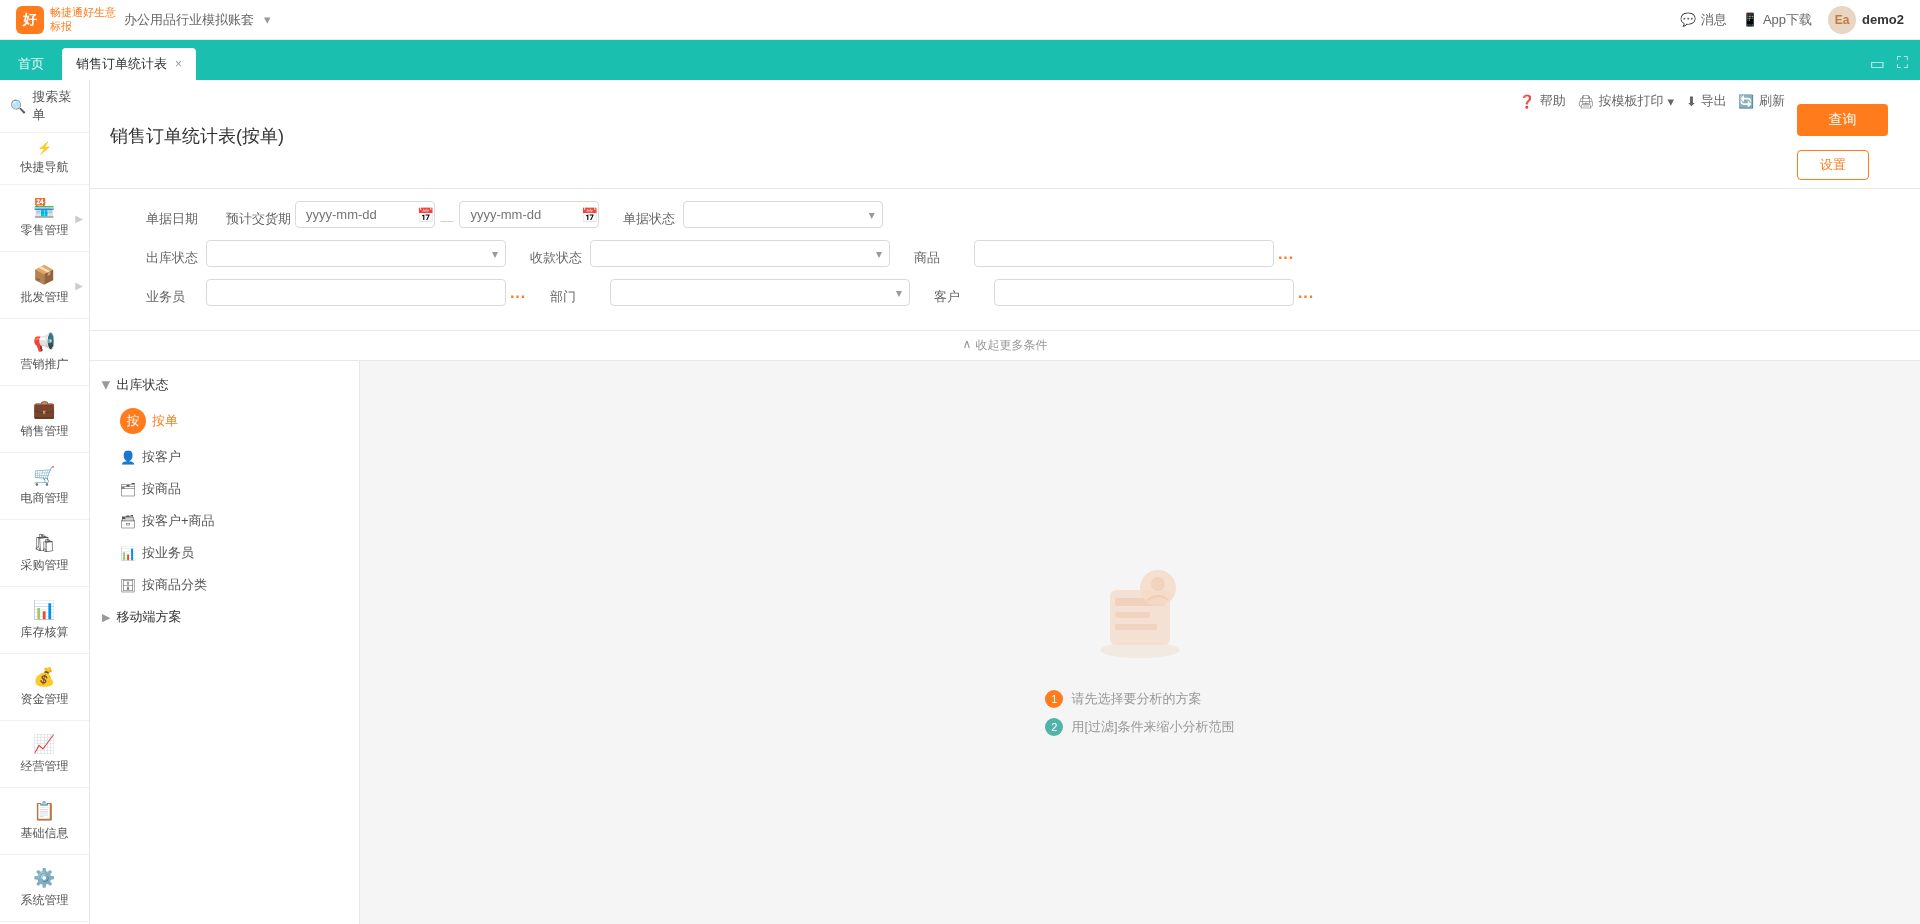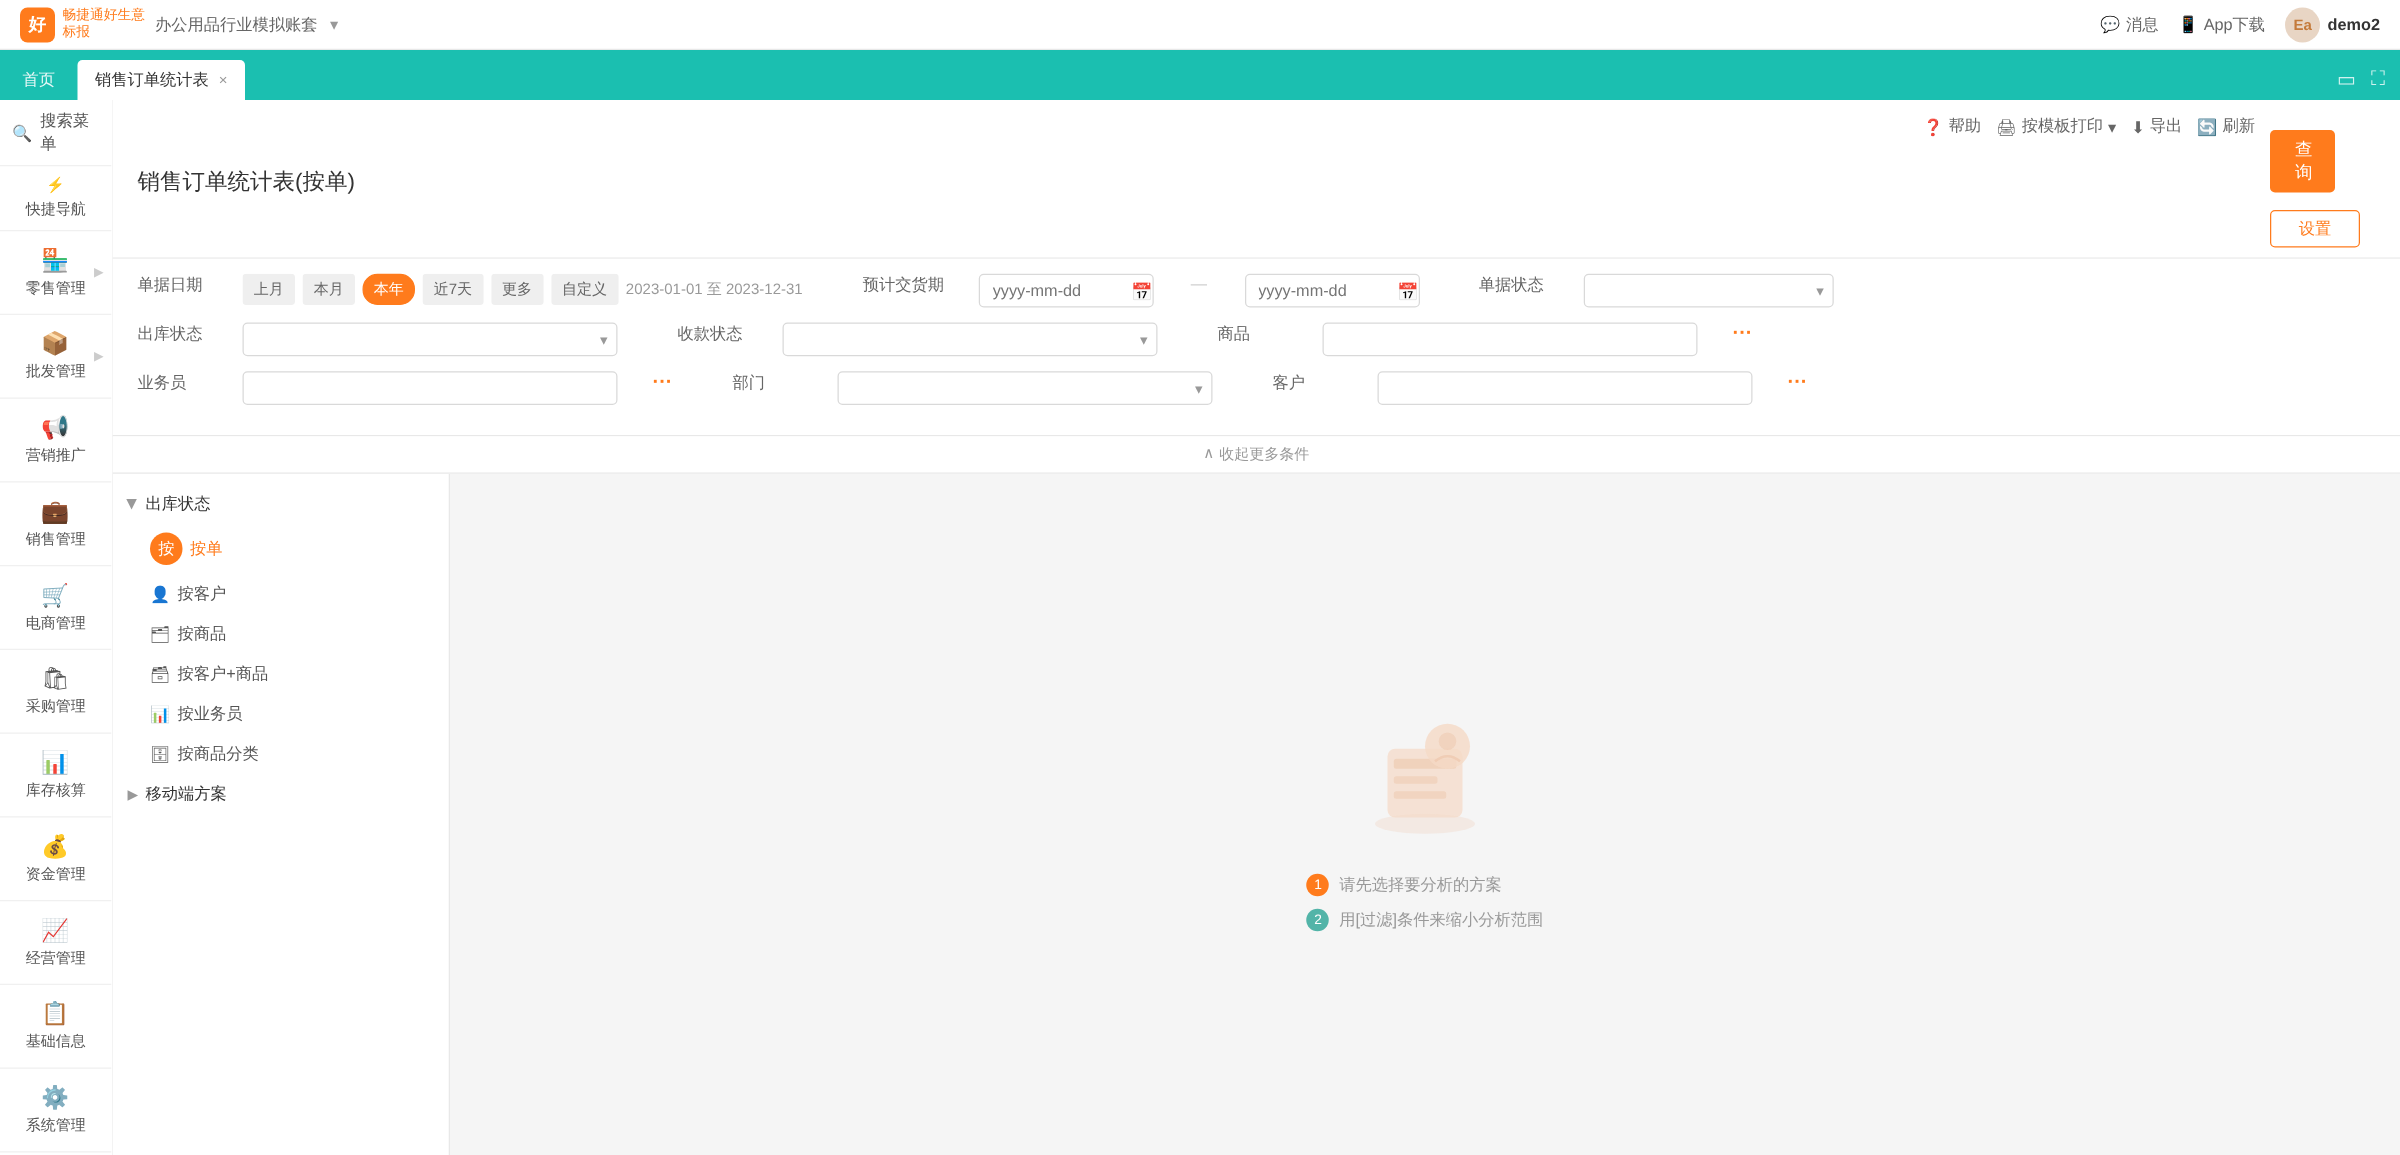--- a/index.html
+++ b/index.html
@@ -37,26 +37,26 @@
     .sidebar-item.has-arrow::after { content: '▶'; position: absolute; right: 6px; top: 50%; transform: translateY(-50%); font-size: 10px; color: #ccc; }
     .sidebar-search { display: flex; align-items: center; padding: 8px 10px; gap: 6px; border-bottom: 1px solid #f0f0f0; color: #555; font-size: 13px; cursor: pointer; }
     .sidebar-nav { display: flex; flex-direction: column; align-items: center; padding: 8px 4px; gap: 4px; border-bottom: 1px solid #f0f0f0; cursor: pointer; color: #555; font-size: 12px; }
 
     
     .content-area { flex: 1; overflow: hidden; display: flex; flex-direction: column; background: #f5f5f5; }
     .page-header { background: #fff; padding: 12px 20px 8px; border-bottom: 1px solid #e8e8e8; display: flex; align-items: center; justify-content: space-between; }
     .page-title { font-size: 18px; font-weight: 500; color: #333; }
     .page-actions { display: flex; align-items: center; gap: 12px; }
     .page-action-btn { display: flex; align-items: center; gap: 4px; color: #666; cursor: pointer; font-size: 13px; }
-    .query-btn { background: #ff7b1c; color: white; border: none; padding: 7px 20px; border-radius: 4px; cursor: pointer; font-size: 14px; display: block; width: 52px; margin-bottom: 6px; }
+    .query-btn { background: #ff7b1c; color: white; border: none; padding: 7px 20px; border-radius: 4px; cursor: pointer; font-size: 14px; display: block; width: 91px; margin-bottom: 6px; }
     .settings-btn { background: #fff; color: #ff7b1c; border: 1px solid #ff7b1c; padding: 5px 16px; border-radius: 4px; cursor: pointer; font-size: 13px; display: block; width: 72px; }
 
     
     .filter-area { background: #fff; padding: 12px 20px; border-bottom: 1px solid #e8e8e8; }
-    .filter-row { display: flex; align-items: flex-start; gap: 28px; margin-bottom: 12px; flex-wrap: wrap; }
+    .filter-row { display: flex; align-items: flex-end; gap: 4px; margin-bottom: 12px; flex-wrap: wrap; margin-left: 36px; }
     .filter-label { color: #666; font-size: 13px; white-space: nowrap; min-width: 56px; }
     .filter-date-group { display: flex; align-items: center; gap: 6px; }
     .date-btn { padding: 3px 8px; border-radius: 3px; font-size: 12px; cursor: pointer; border: 1px solid transparent; color: #666; }
     .date-btn.active { background: #ff7b1c; color: white; border-color: #ff7b1c; border-radius: 12px; }
     .date-range-text { font-size: 12px; color: #999; }
     .filter-input { border: 1px solid #d9d9d9; border-radius: 4px; padding: 5px 10px; font-size: 13px; color: #333; outline: none; flex: 1; min-width: 120px; background: #fff; }
     .filter-select-wrap { display: flex; align-items: center; position: relative; flex: 1; min-width: 120px; }
     .filter-select { border: 1px solid #d9d9d9; border-radius: 4px; padding: 5px 28px 5px 10px; font-size: 13px; color: #333; outline: none; width: 100%; background: #fff; appearance: none; cursor: pointer; }
     .select-arrow { position: absolute; right: 8px; color: #999; pointer-events: none; font-size: 12px; }
     .date-input-wrap { display: flex; align-items: center; gap: 6px; }
@@ -235,29 +235,20 @@
           <button class="query-btn">查询</button>
           <button class="settings-btn">设置</button>
         </div>
       </div>
     </div>
 
     <div class="filter-area">
 
       <div class="filter-row">
         <span class="filter-label">单据日期</span>
-        <div class="filter-date-group">
-          <button class="date-btn">上月</button>
-          <button class="date-btn">本月</button>
-          <button class="date-btn active">本年</button>
-          <button class="date-btn">近7天</button>
-          <button class="date-btn">更多</button>
-          <button class="date-btn">自定义</button>
-          <span class="date-range-text">2023-01-01 至 2023-12-31</span>
-        </div>
         <span class="filter-label" style="margin-left:20px">预计交货期</span>
         <div class="date-input-wrap">
           <input class="date-input" placeholder="yyyy-mm-dd" style="">
           <span class="date-icon">📅</span>
         </div>
         <span class="filter-separator">—</span>
         <div class="date-input-wrap">
           <input class="date-input" placeholder="yyyy-mm-dd" style="">
           <span class="date-icon">📅</span>
         </div>

